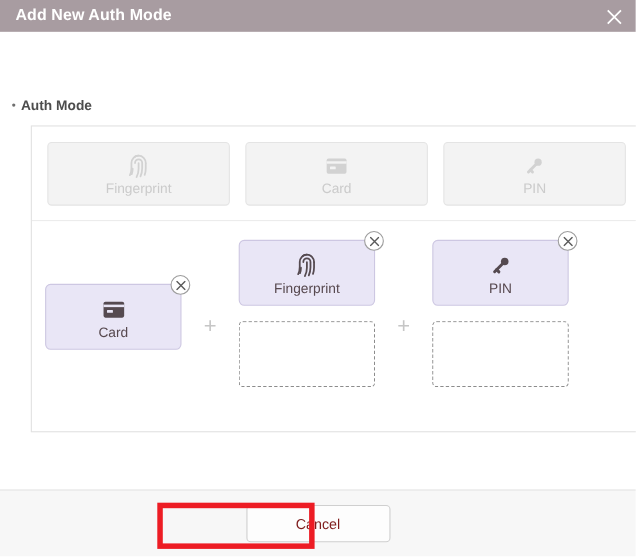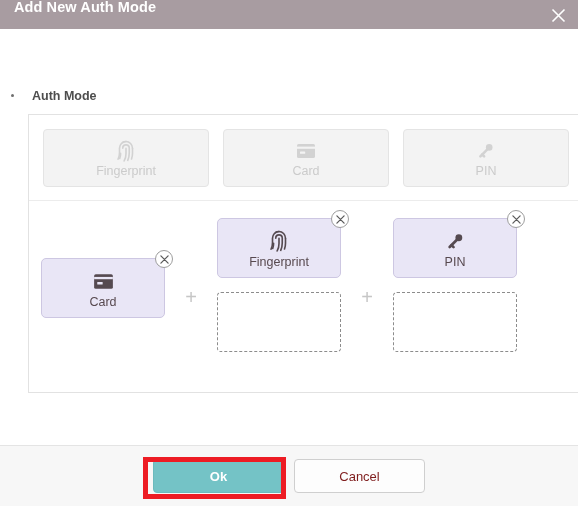--- a/index.html
+++ b/index.html
@@ -25,21 +25,21 @@
     flex-direction: column;
     background: #ffffff;
   }
 
   
   .titlebar {
     height: 29px;
     min-height: 29px;
     background: #a89ca1;
     display: flex;
-    align-items: flex-start;
+    align-items: center;
     padding: 0 10px 0 14px;
     position: relative;
   }
   .title-text {
     color: #ffffff;
     font-size: 14.5px;
     font-weight: bold;
     letter-spacing: .1px;
     line-height: 1;
   }
@@ -66,21 +66,21 @@
 
   .field-label {
     position: absolute;
     left: 11px;
     top: 61px;
     font-size: 12.5px;
     font-weight: bold;
     color: #4d4d4d;
     display: flex;
     align-items: center;
-    gap: 18px;
+    gap: 5px;
     line-height: 1;
   }
   .bullet {
     width: 3px;
     height: 3px;
     background: #6f6f6f;
     border-radius: 50%;
     display: inline-block;
     margin-bottom: 1px;
   }
@@ -379,19 +379,18 @@
             <span class="tile-label">PIN</span>
           </div>
           <div class="dropzone"></div>
         </div>
 
       </div>
     </div>
   </div>
 
   <div class="footer">
-    <div class="btn btn-ok">Ok</div>
     <div class="btn btn-cancel">Cancel</div>
   </div>
 
 </div>
 
 <div class="highlight-box"></div>
 
 </body></html>

